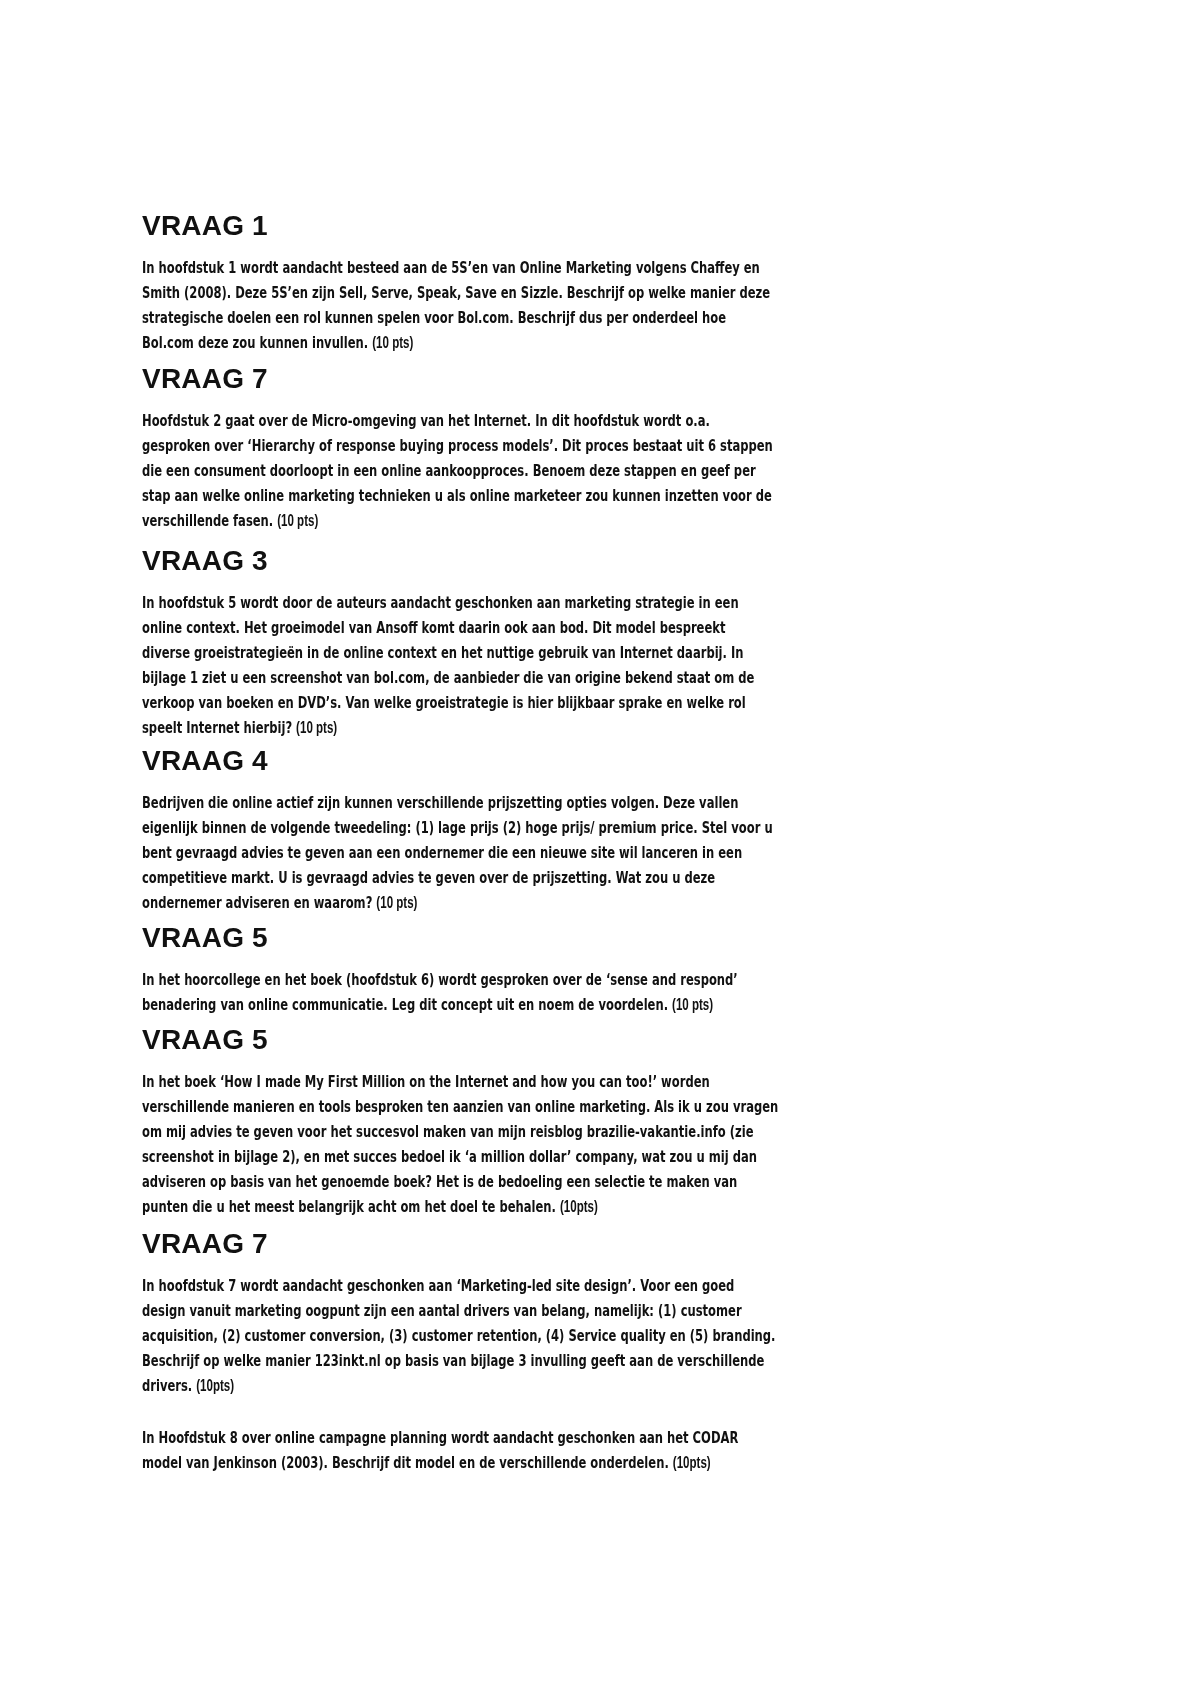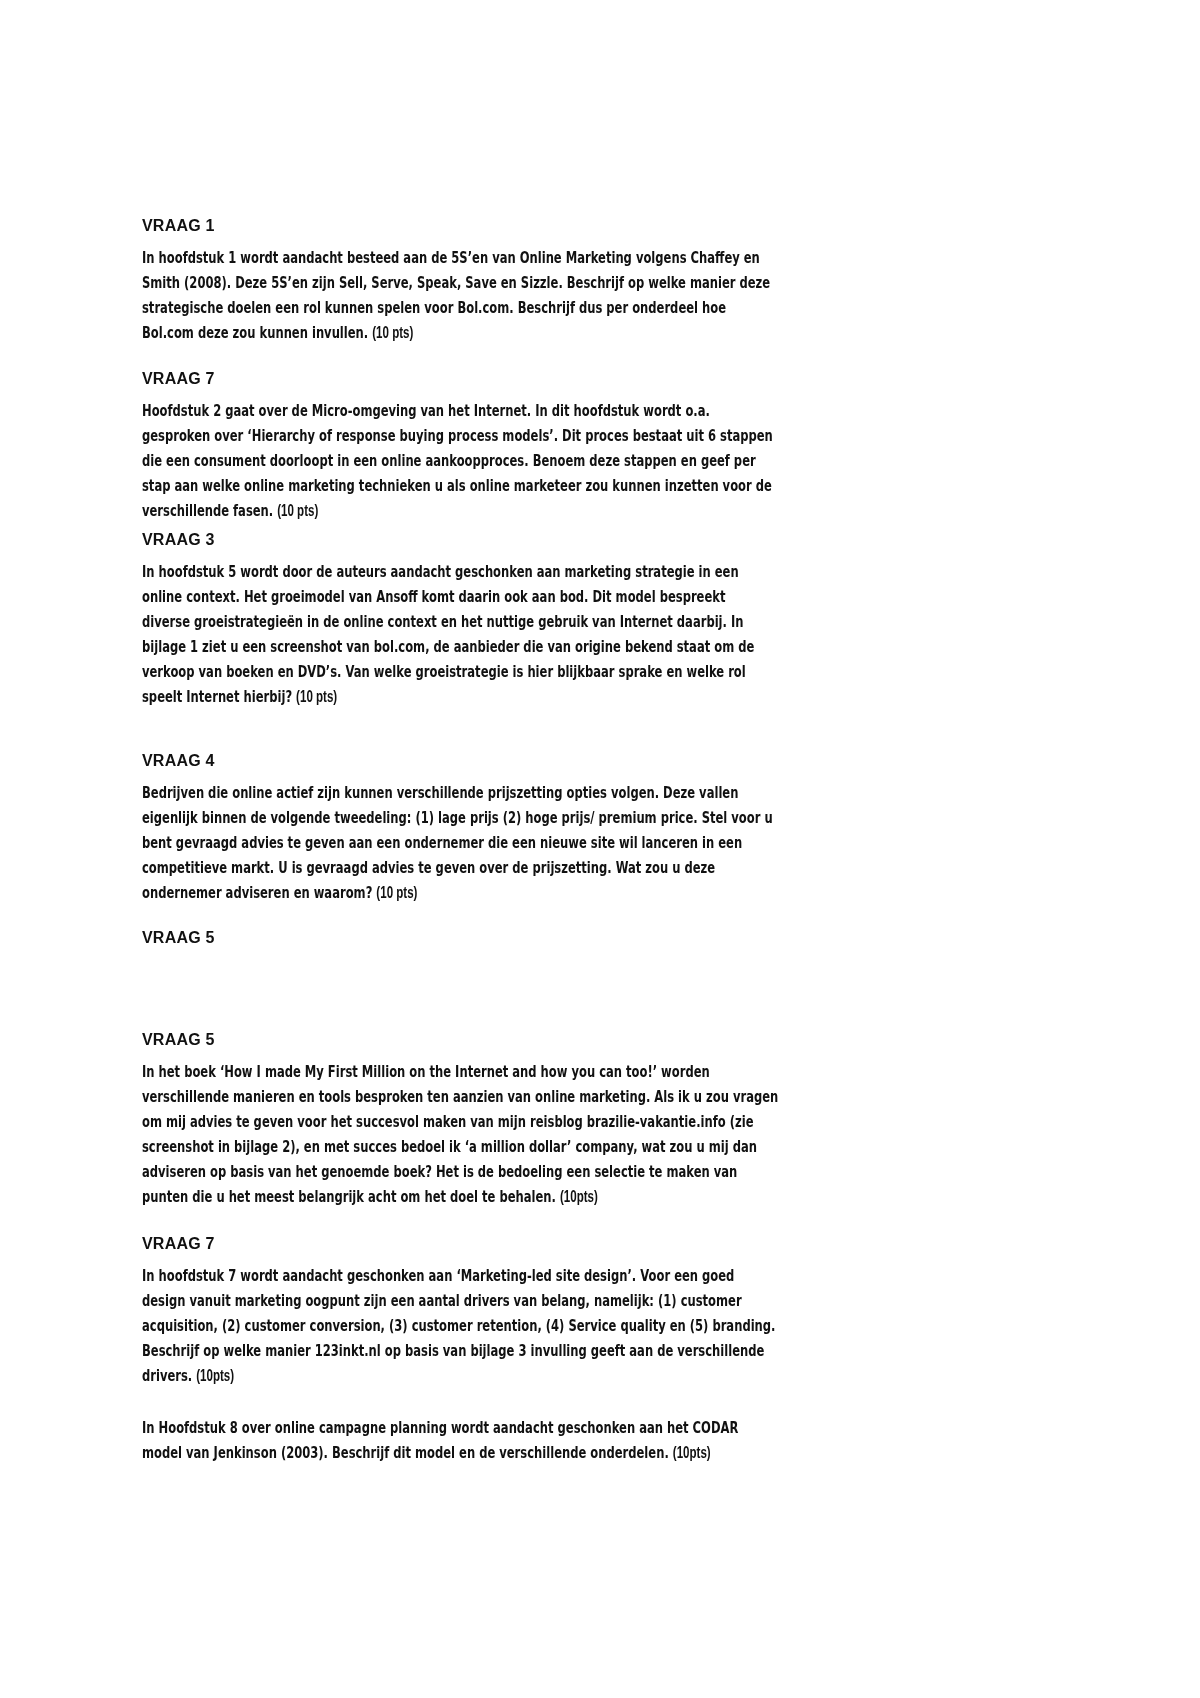--- a/index.html
+++ b/index.html
@@ -2,28 +2,28 @@
 <html><head>
   <meta charset="utf-8">
   <style>
     html, body { margin: 0; padding: 0; background: #ffffff; }
     body { width: 1200px; height: 1698px; position: relative; overflow: hidden; color: #111; }
     .page { position: absolute; left: 0; top: 0; width: 1200px; height: 1698px; background: #fff; }
     .q { position: absolute; left: 142px; width: 900px; }
     .q-heading {
       font-family: "Liberation Sans", sans-serif;
       font-weight: bold;
-      font-size: 16px;
+      font-size: 28px;
       line-height: 24px;
       height: 24px;
       margin: 0;
       color: #111;
       letter-spacing: 0.2px;
     }
-    .q-body { margin-top: 7px; }
+    .q-body { margin-top: 17px; }
     .line {
       font-family: "DejaVu Sans", sans-serif;
       font-weight: bold;
       font-size: 16.5px;
       line-height: 25px;
       height: 25px;
       white-space: nowrap;
       transform-origin: 0 50%;
       transform: scaleX(0.70);
       letter-spacing: 0px;
@@ -53,21 +53,21 @@
     <h2 class="q-heading">VRAAG 7</h2>
     <div class="q-body">
       <div class="line">Hoofdstuk 2 gaat over de Micro-omgeving van het Internet. In dit hoofdstuk wordt o.a.</div>
       <div class="line">gesproken over ‘Hierarchy of response buying process models’. Dit proces bestaat uit 6 stappen</div>
       <div class="line">die een consument doorloopt in een online aankoopproces. Benoem deze stappen en geef per</div>
       <div class="line">stap aan welke online marketing technieken u als online marketeer zou kunnen inzetten voor de</div>
       <div class="line"><span>verschillende fasen.</span> <span class="pts">(10 pts)</span></div>
     </div>
   </section>
 
-  <section class="q" style="top:528px">
+  <section class="q" style="top:549px">
     <h2 class="q-heading">VRAAG 3</h2>
     <div class="q-body">
       <div class="line">In hoofdstuk 5 wordt door de auteurs aandacht geschonken aan marketing strategie in een</div>
       <div class="line">online context. Het groeimodel van Ansoff komt daarin ook aan bod. Dit model bespreekt</div>
       <div class="line">diverse groeistrategieën in de online context en het nuttige gebruik van Internet daarbij. In</div>
       <div class="line">bijlage 1 ziet u een screenshot van bol.com, de aanbieder die van origine bekend staat om de</div>
       <div class="line">verkoop van boeken en DVD’s. Van welke groeistrategie is hier blijkbaar sprake en welke rol</div>
       <div class="line"><span>speelt Internet hierbij?</span> <span class="pts">(10 pts)</span></div>
     </div>
   </section>
@@ -78,20 +78,24 @@
       <div class="line">Bedrijven die online actief zijn kunnen verschillende prijszetting opties volgen. Deze vallen</div>
       <div class="line">eigenlijk binnen de volgende tweedeling: (1) lage prijs (2) hoge prijs/ premium price. Stel voor u</div>
       <div class="line">bent gevraagd advies te geven aan een ondernemer die een nieuwe site wil lanceren in een</div>
       <div class="line">competitieve markt. U is gevraagd advies te geven over de prijszetting. Wat zou u deze</div>
       <div class="line"><span>ondernemer adviseren en waarom?</span> <span class="pts">(10 pts)</span></div>
     </div>
   </section>
 
   <section class="q" style="top:926px">
     <h2 class="q-heading">VRAAG 5</h2>
+    <div class="q-body">
+      <div class="line">In het hoorcollege en het boek (hoofdstuk 6) wordt gesproken over de ‘sense and respond’</div>
+      <div class="line"><span>benadering van online communicatie. Leg dit concept uit en noem de voordelen.</span> <span class="pts">(10 pts)</span></div>
+    </div>
   </section>
 
   <section class="q" style="top:1028px">
     <h2 class="q-heading">VRAAG 5</h2>
     <div class="q-body">
       <div class="line">In het boek ‘How I made My First Million on the Internet and how you can too!’ worden</div>
       <div class="line">verschillende manieren en tools besproken ten aanzien van online marketing. Als ik u zou vragen</div>
       <div class="line">om mij advies te geven voor het succesvol maken van mijn reisblog brazilie-vakantie.info (zie</div>
       <div class="line">screenshot in bijlage 2), en met succes bedoel ik ‘a million dollar’ company, wat zou u mij dan</div>
       <div class="line">adviseren op basis van het genoemde boek? Het is de bedoeling een selectie te maken van</div>

